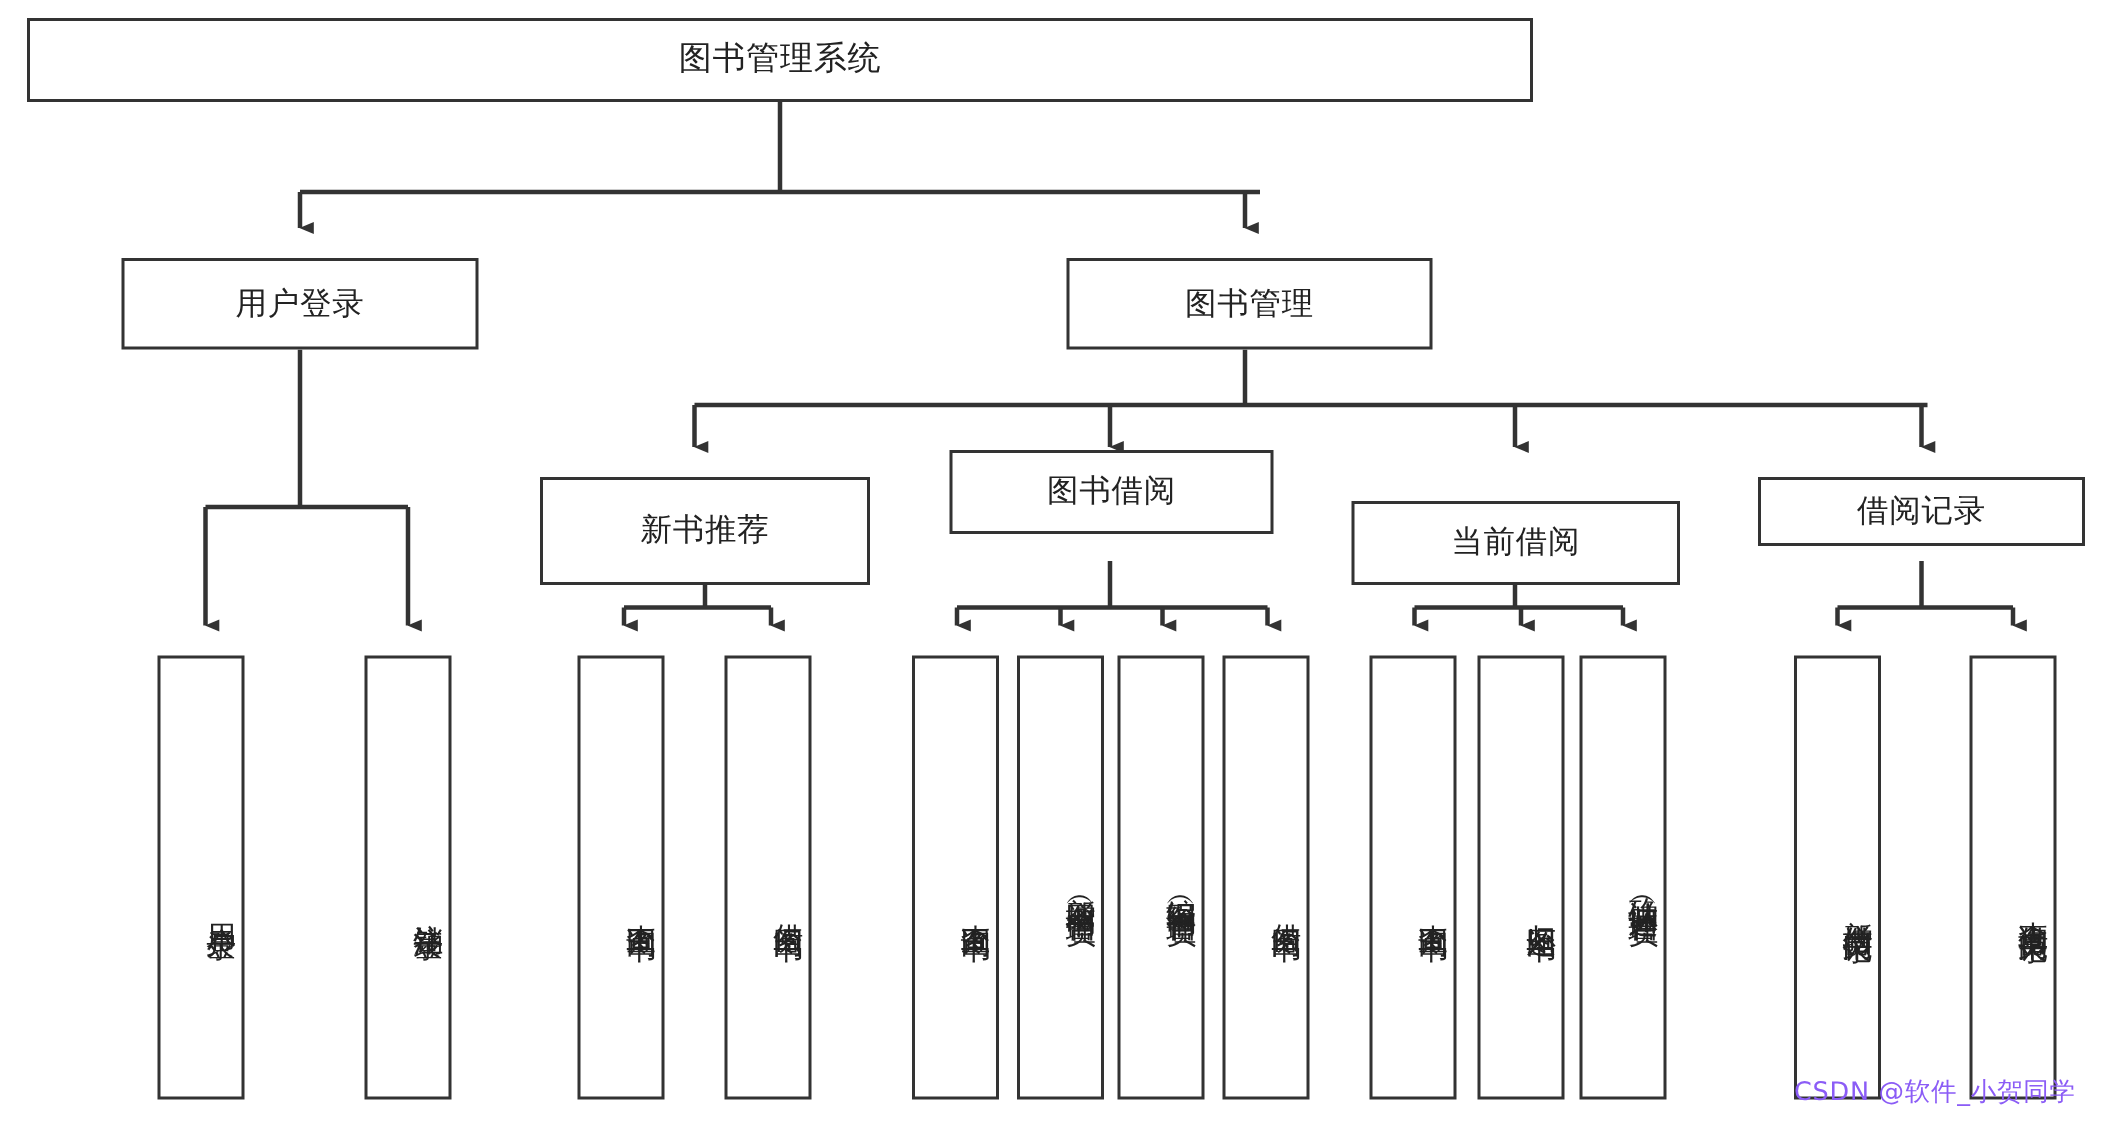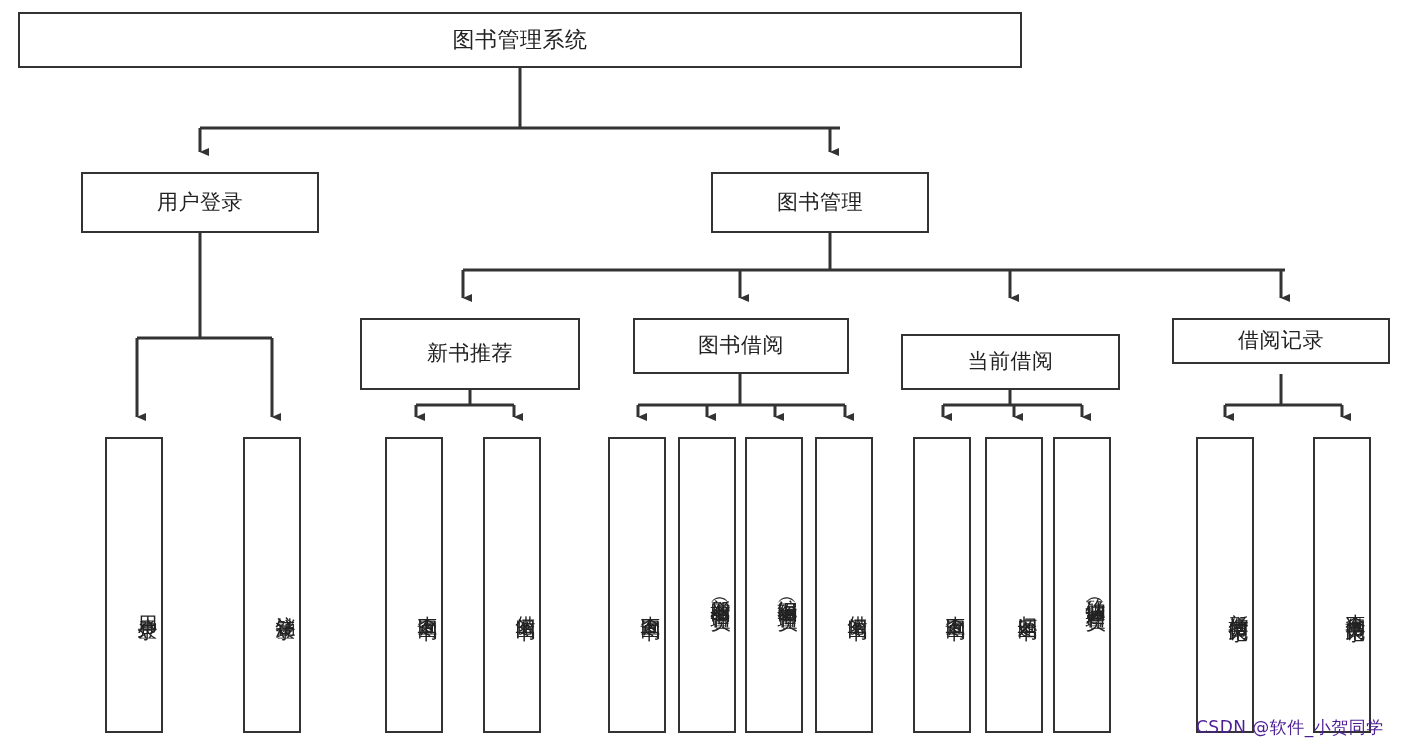--- a/index.html
+++ b/index.html
@@ -115,36 +115,36 @@
       <path d="M1281,374 L1281,405"></path>
       <path d="M1225,405 L1342,405"></path>
       <path d="M1225,405 L1225,417" marker-end="url(#arrow)"></path>
       <path d="M1342,405 L1342,417" marker-end="url(#arrow)"></path>
     </g>
   </svg>
 
   <div class="node horizontal root" style="left: 18px; top: 12px; width: 1004px; height: 56px;">图书管理系统</div>
 
   <div class="node horizontal" style="left: 81px; top: 172px; width: 238px; height: 61px;">用户登录</div>
-  <div class="node horizontal" style="left: 711px; top: 172px; width: 218px; height: 61px;">图书管理</div>
+  <div class="node horizontal" style="left: 711px; top: 172px; width: 244px; height: 61px;">图书管理</div>
 
   <div class="node horizontal" style="left: 360px; top: 318px; width: 220px; height: 72px;">新书推荐</div>
-  <div class="node horizontal" style="left: 633px; top: 318px; width: 216px; height: 56px;">图书借阅</div>
+  <div class="node horizontal" style="left: 633px; top: 300px; width: 216px; height: 56px;">图书借阅</div>
   <div class="node horizontal" style="left: 901px; top: 318px; width: 219px; height: 56px; margin-top: 16px;">当前借阅</div>
   <div class="node horizontal" style="left: 1172px; top: 318px; width: 218px; height: 46px;">借阅记录</div>
 
   <div class="node vertical" style="left: 105px; top: 437px; width: 58px; height: 296px;">用户登录</div>
   <div class="node vertical" style="left: 243px; top: 437px; width: 58px; height: 296px;">注销登录</div>
   <div class="node vertical" style="left: 385px; top: 437px; width: 58px; height: 296px;">查询图书</div>
   <div class="node vertical" style="left: 483px; top: 437px; width: 58px; height: 296px;">借阅图书</div>
   <div class="node vertical" style="left: 608px; top: 437px; width: 58px; height: 296px;">查询图书</div>
   <div class="node vertical tall" style="left: 678px; top: 437px; width: 58px; height: 296px;">新增图书（管理员）</div>
   <div class="node vertical tall" style="left: 745px; top: 437px; width: 58px; height: 296px;">编辑图书（管理员）</div>
   <div class="node vertical" style="left: 815px; top: 437px; width: 58px; height: 296px;">借阅图书</div>
   <div class="node vertical" style="left: 913px; top: 437px; width: 58px; height: 296px;">查询图书</div>
   <div class="node vertical" style="left: 985px; top: 437px; width: 58px; height: 296px;">归还图书</div>
   <div class="node vertical tall" style="left: 1053px; top: 437px; width: 58px; height: 296px;">确认归还（管理员）</div>
   <div class="node vertical" style="left: 1196px; top: 437px; width: 58px; height: 296px;">新增借阅记录</div>
   <div class="node vertical" style="left: 1313px; top: 437px; width: 58px; height: 296px;">查询借阅记录</div>
 
-  <div class="watermark" style="left: 1196px; top: 716px; color: #4c1d95;">CSDN @软件_小贺同学</div>
+  <div class="watermark" style="left: 1196px; top: 716px; color: #8b5cf6;">CSDN @软件_小贺同学</div>
 
 </div>
 
 </body></html>

